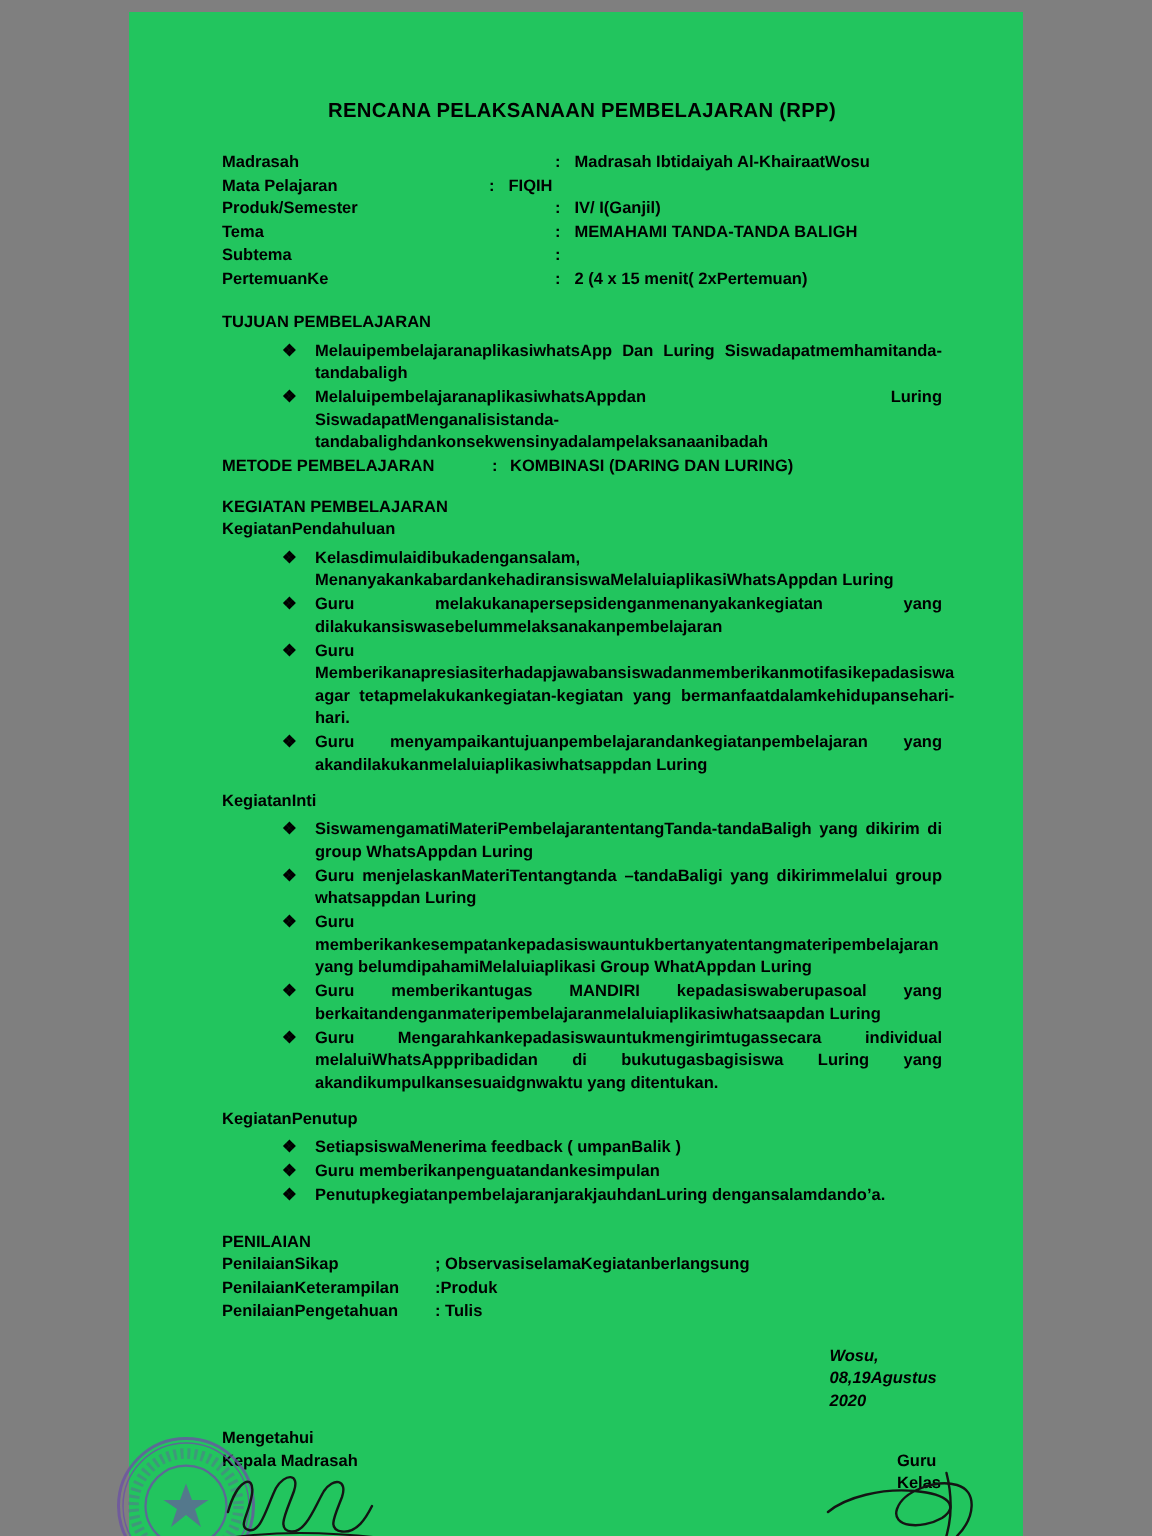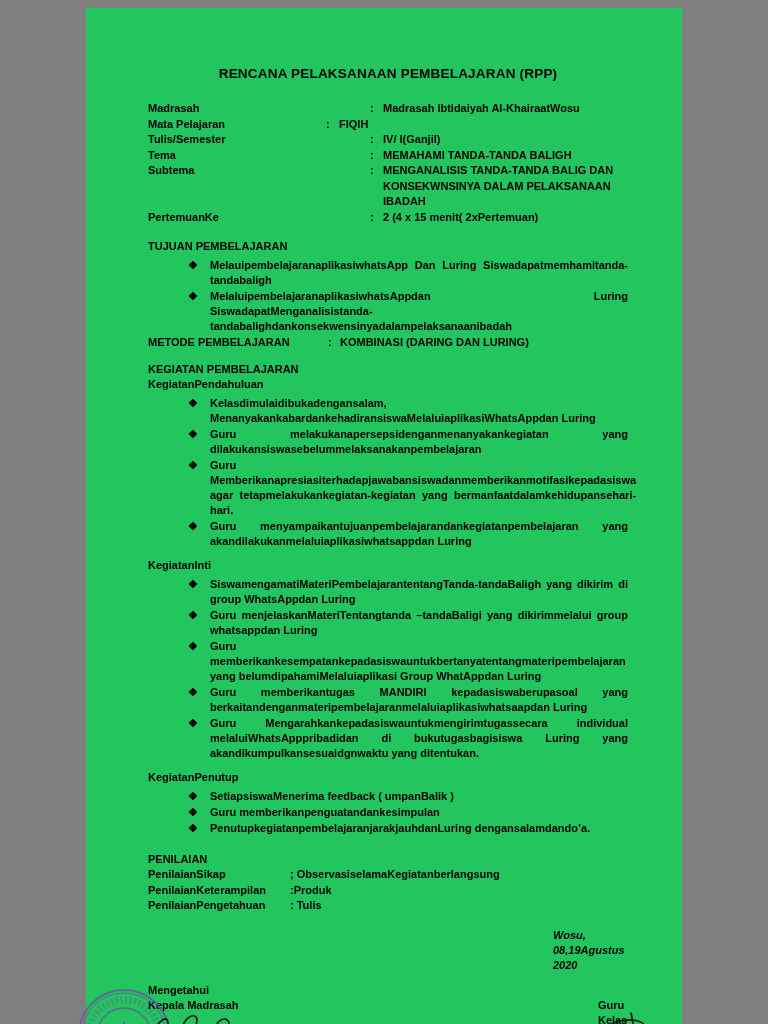--- a/index.html
+++ b/index.html
@@ -63,34 +63,32 @@
         <span class="meta-label">Madrasah</span>
         <span class="meta-sep">:</span>
         <span class="meta-value">Madrasah Ibtidaiyah Al-KhairaatWosu</span>
       </div>
       <div class="meta-row">
         <span class="meta-label">Mata Pelajaran</span>
         <span class="meta-sep">:</span>
         <span class="meta-value">FIQIH</span>
       </div>
       <div class="meta-row">
-        <span class="meta-label">Tulis/Semester</span>
+        <span class="meta-label">Produk/Semester</span>
         <span class="meta-sep">:</span>
         <span class="meta-value">IV/ I(Ganjil)</span>
       </div>
       <div class="meta-row">
         <span class="meta-label">Tema</span>
         <span class="meta-sep">:</span>
         <span class="meta-value">MEMAHAMI TANDA-TANDA BALIGH</span>
       </div>
       <div class="meta-row">
         <span class="meta-label">Subtema</span>
         <span class="meta-sep">:</span>
-        <span class="meta-value">MENGANALISIS TANDA-TANDA BALIG DAN
-KONSEKWNSINYA DALAM PELAKSANAAN IBADAH</span>
       </div>
       <div class="meta-row">
         <span class="meta-label">PertemuanKe</span>
         <span class="meta-sep">:</span>
         <span class="meta-value">2 (4 x 15 menit( 2xPertemuan)</span>
       </div>
   </div>
 
   <div class="sec-heading">TUJUAN PEMBELAJARAN</div>
   <div class="bullets">

